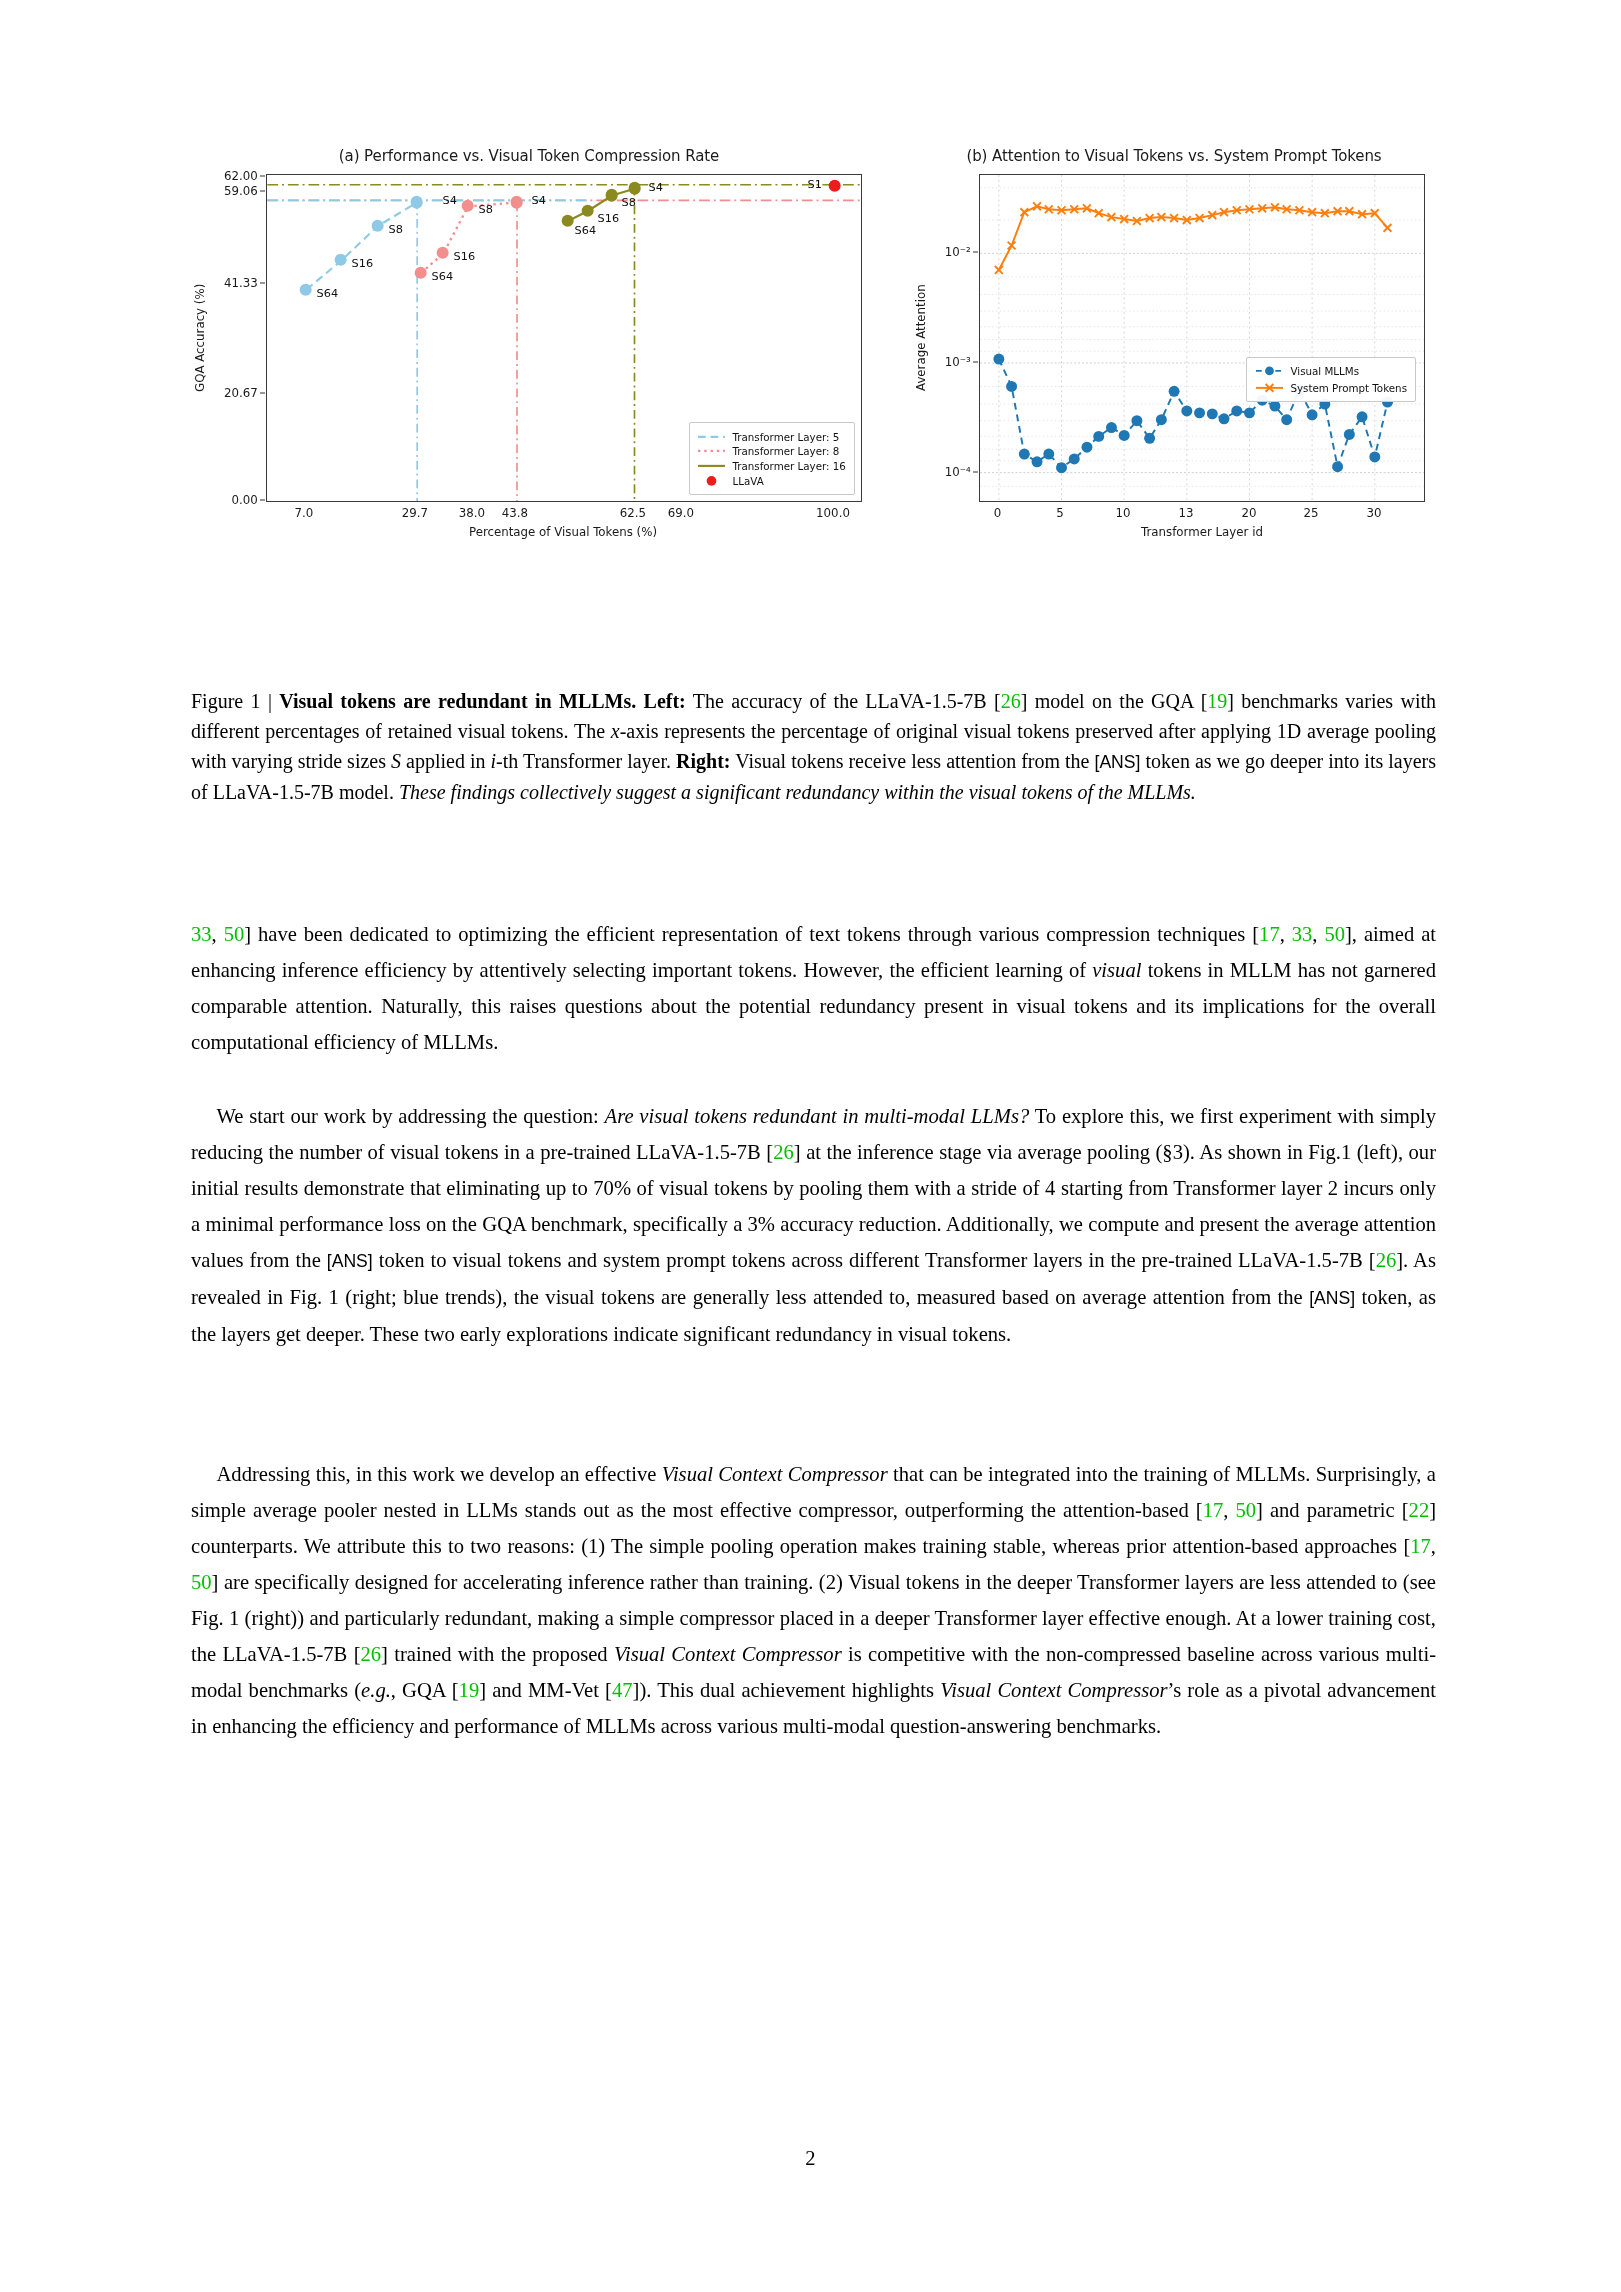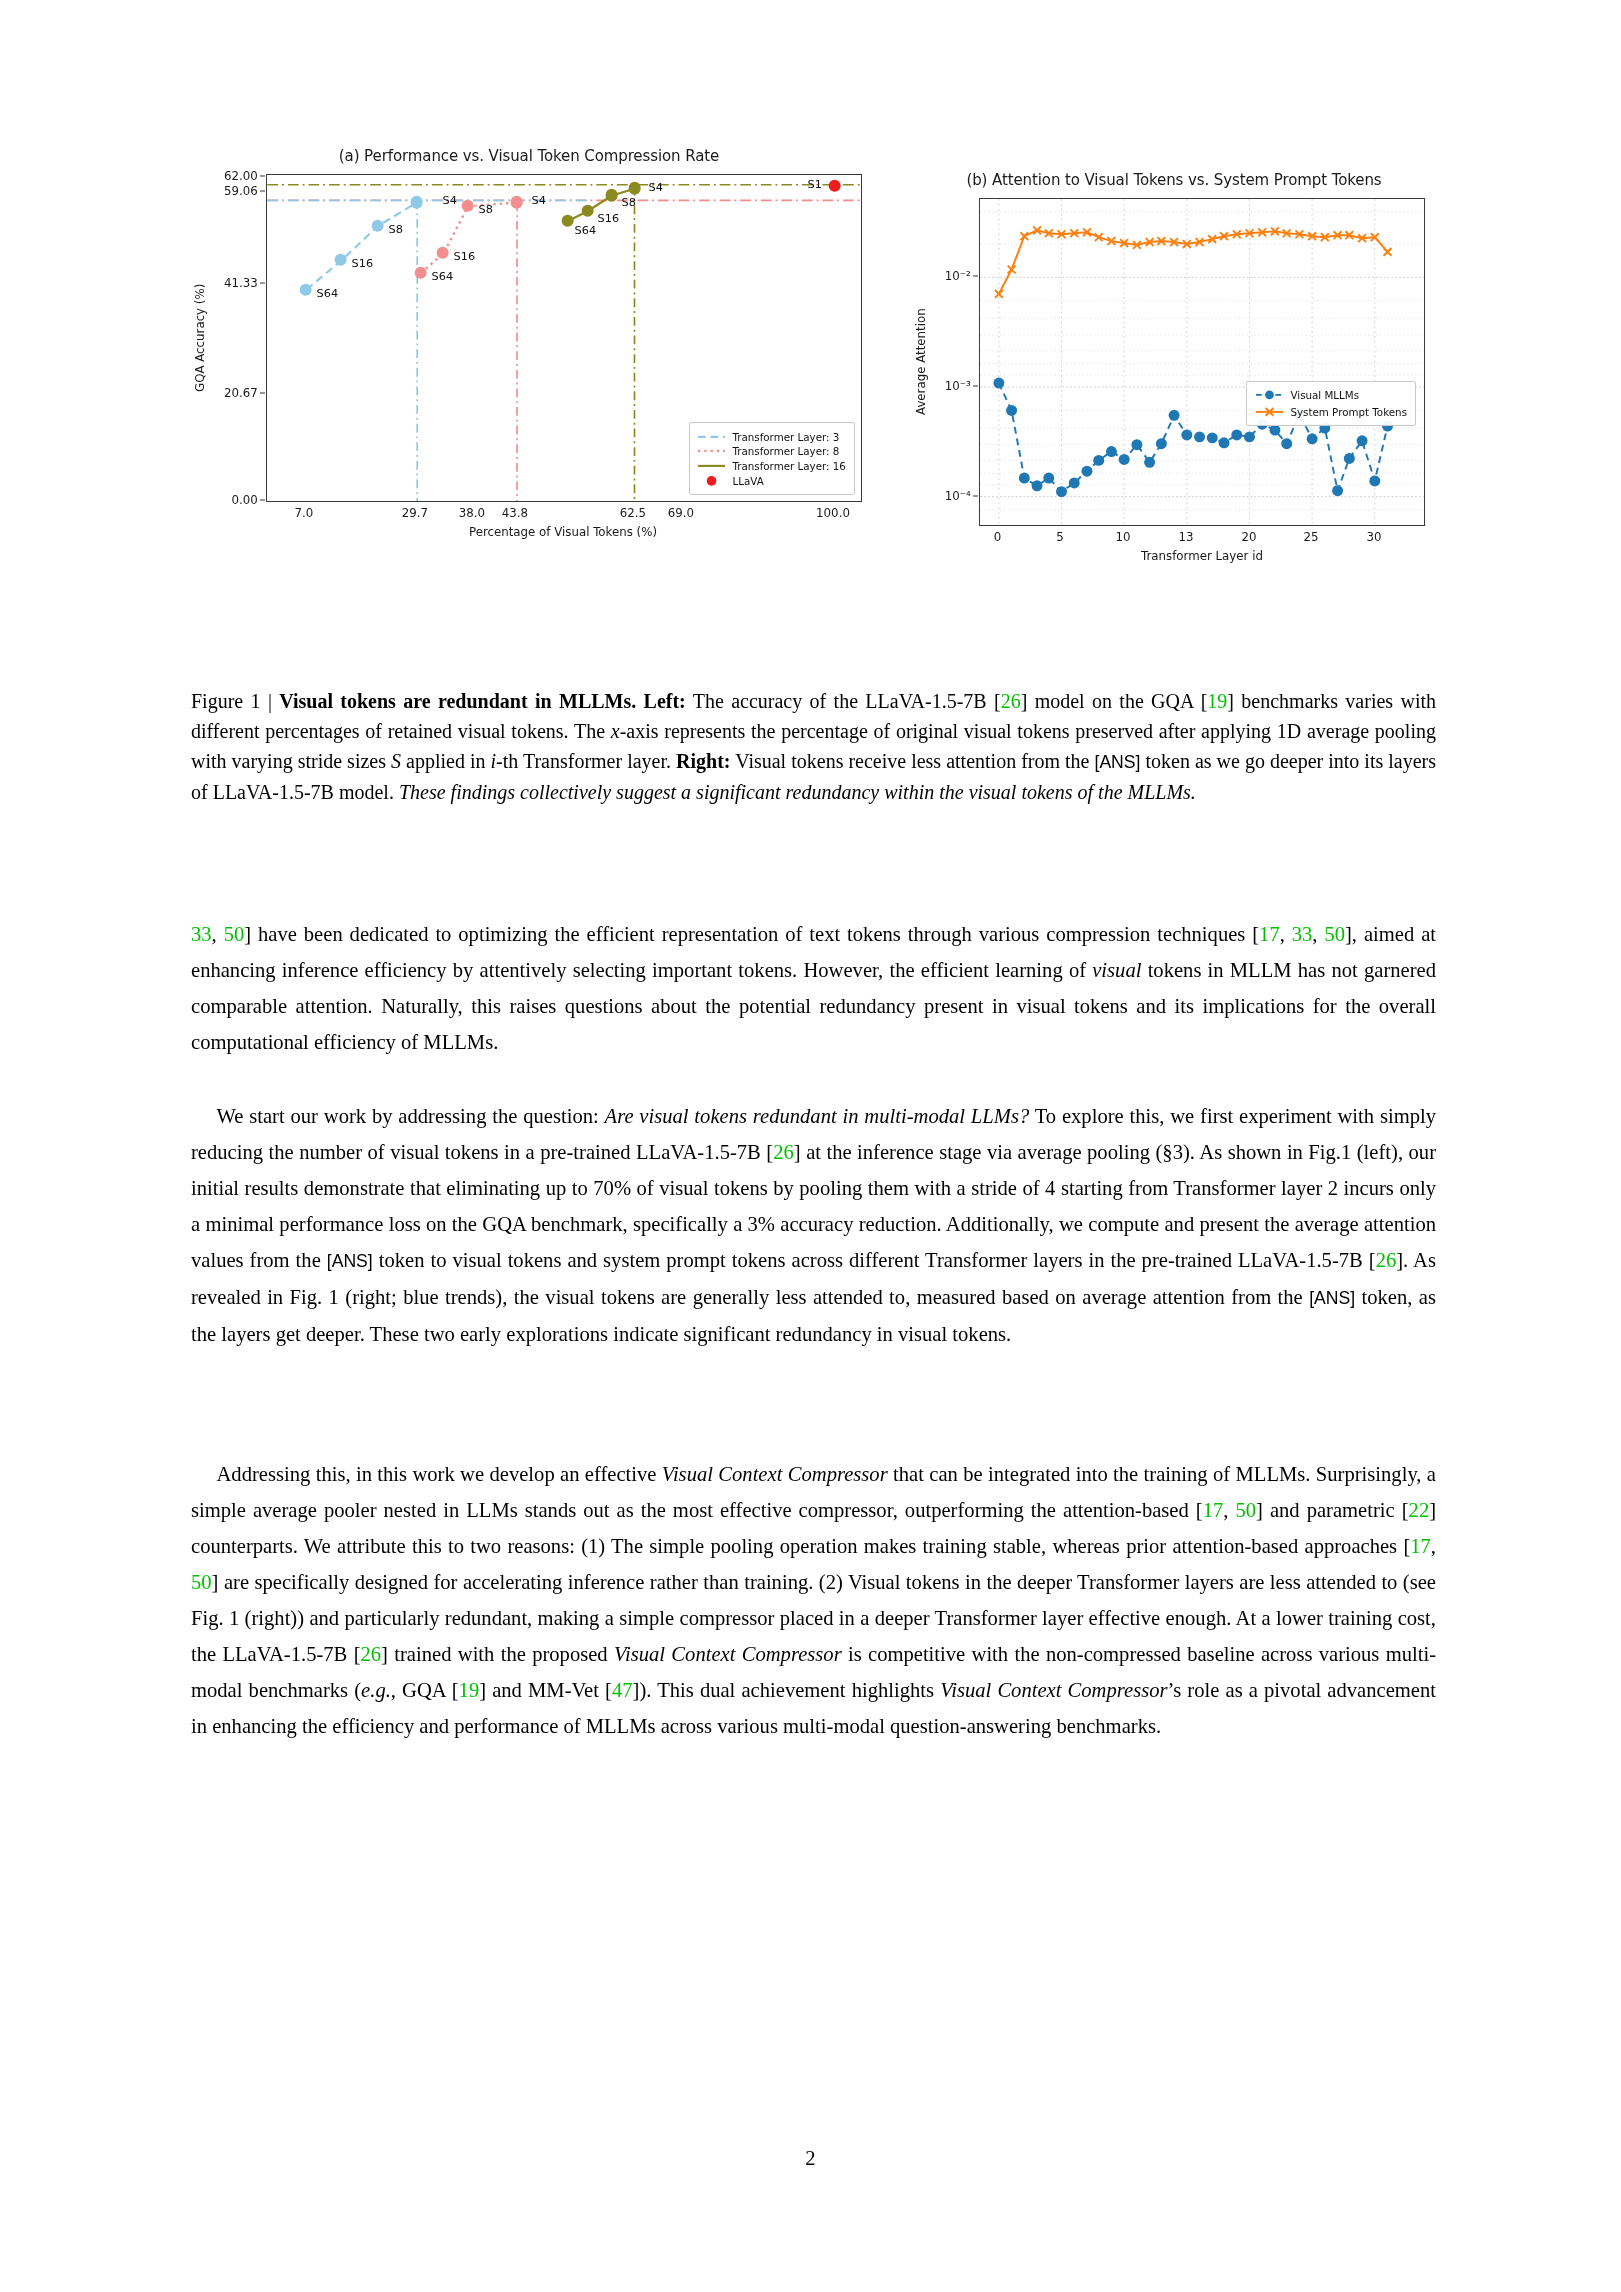--- a/index.html
+++ b/index.html
@@ -68,21 +68,21 @@
   .legend-a {
     position:absolute; right:5.9px; bottom:5.9px;
     background:rgba(255,255,255,0.92); border:1px solid #c9c9c9; border-radius:2px;
     padding:5.9px 7.8px 5.9px 6.9px;
     font-family:"DejaVu Sans", sans-serif; font-size:10.3px; color:#111;
   }
   .legend-a .lrow { display:flex; align-items:center; height:14.7px; }
   .legend-a .lkey { width:29px; height:11.8px; position:relative; margin-right:6.9px; flex:none; }
 
   
-  .panel-b { width:524px;margin-top:24px; }
+  .panel-b { width:524px; }
   .pb-body { display:flex; }
   .pb-ylabel {
     writing-mode:vertical-rl; transform:rotate(180deg);
     font-family:"DejaVu Sans", sans-serif; font-size:11.8px; color:#1a1a1a;
     display:flex; align-items:center; justify-content:center;
     width:17.6px; height:328px;
   }
   .pb-yticks {
     width:49px; height:328px; position:relative;
     font-family:"DejaVu Sans", sans-serif; font-size:11.8px; color:#1a1a1a;
@@ -207,21 +207,21 @@
             <div class="ptlabel" style="left:541px; top:8.8px;">S1</div>
 
             
             <div class="legend-a">
               <div class="lrow">
                 <span class="lkey">
                   <svg width="29" height="11.8" viewBox="0 0 30 12">
                       <line x1="1" y1="6" x2="29" y2="6" stroke="#8ecae6" stroke-width="2.2" stroke-dasharray="8,5"></line>
                     </svg>
                 </span>
-                <span>Transformer Layer: 3</span>
+                <span>Transformer Layer: 5</span>
               </div>
               <div class="lrow">
                 <span class="lkey">
                   <svg width="29" height="11.8" viewBox="0 0 30 12">
                       <line x1="1" y1="6" x2="29" y2="6" stroke="#f28e8e" stroke-width="2.4" stroke-dasharray="2.5,4"></line>
                     </svg>
                 </span>
                 <span>Transformer Layer: 8</span>
               </div>
               <div class="lrow">

